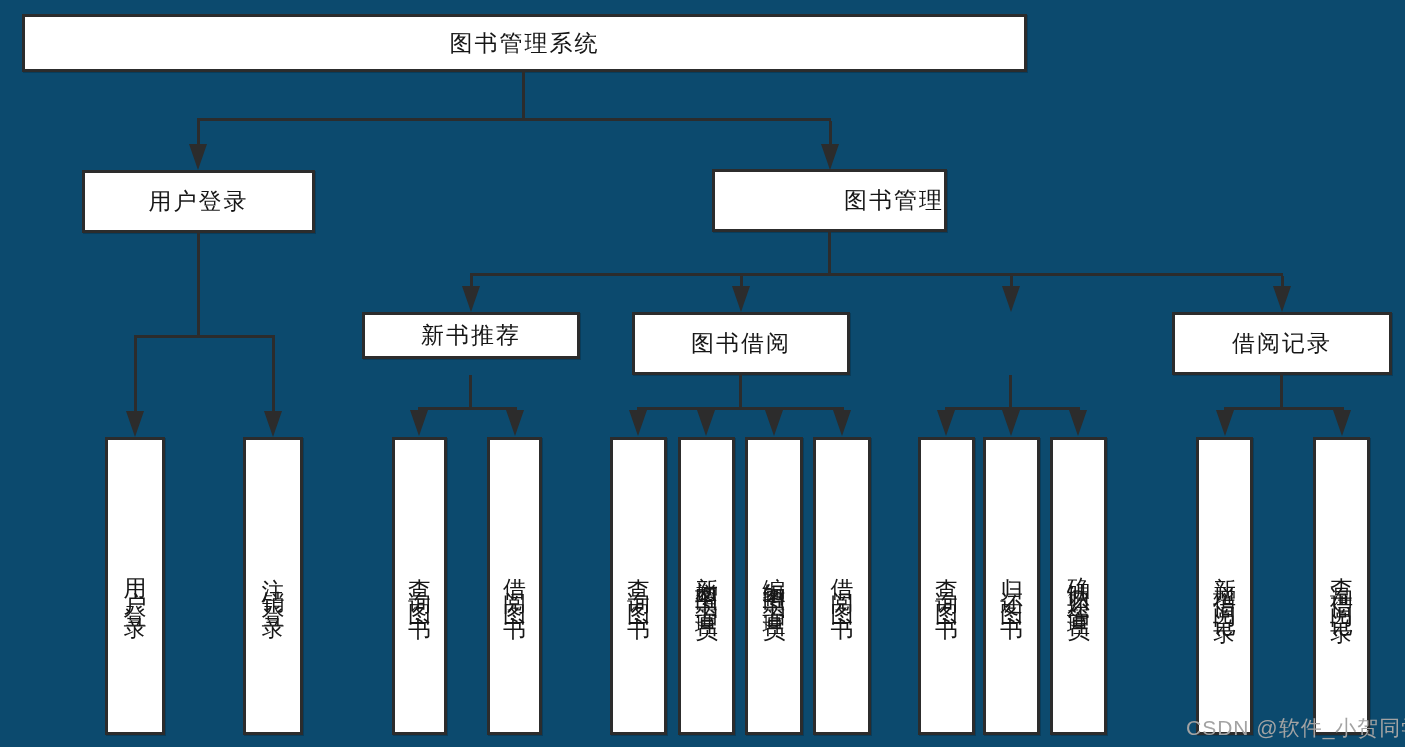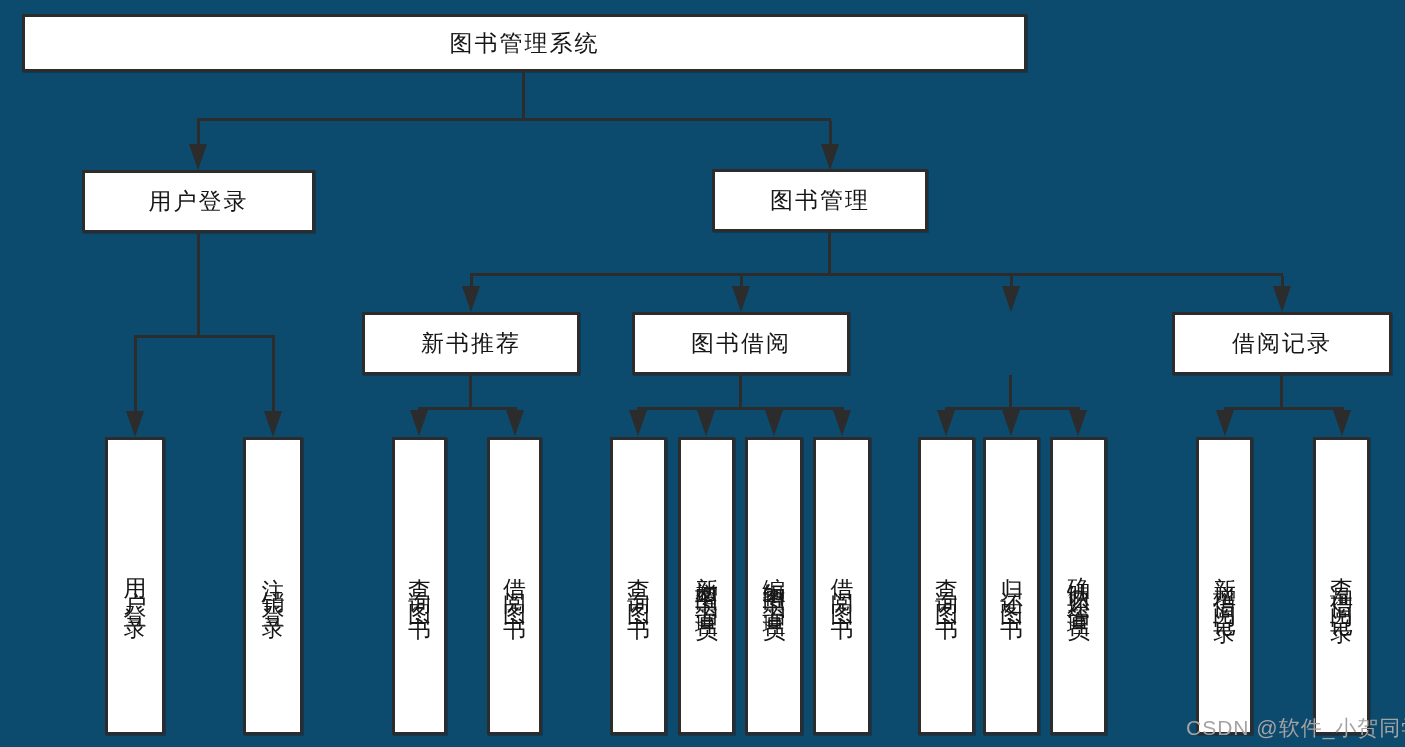--- a/index.html
+++ b/index.html
@@ -84,25 +84,25 @@
 
 <div class="canvas">
 
   <div class="hbox" style="left:22px; top:14px; width:1005px; height:58px;">
     <span>图书管理系统</span>
   </div>
 
   <div class="hbox" style="left:82px; top:170px; width:233px; height:63px;">
     <span>用户登录</span>
   </div>
-  <div class="hbox" style="left:712px; top:169px; width:216px; height:63px;">
+  <div class="hbox" style="left:712px; top:169px; width:235px; height:63px;justify-content:flex-end;">
     <span>图书管理</span>
   </div>
 
-  <div class="hbox" style="left:362px; top:312px; width:218px; height:63px;">
+  <div class="hbox" style="left:362px; top:312px; width:218px; height:47px;">
     <span>新书推荐</span>
   </div>
   <div class="hbox" style="left:632px; top:312px; width:218px; height:63px;">
     <span>图书借阅</span>
   </div>
   <div class="hbox" style="left:1172px; top:312px; width:220px; height:63px;">
     <span>借阅记录</span>
   </div>
 
   <div class="vbox" style="left:105px; width:60px;">

